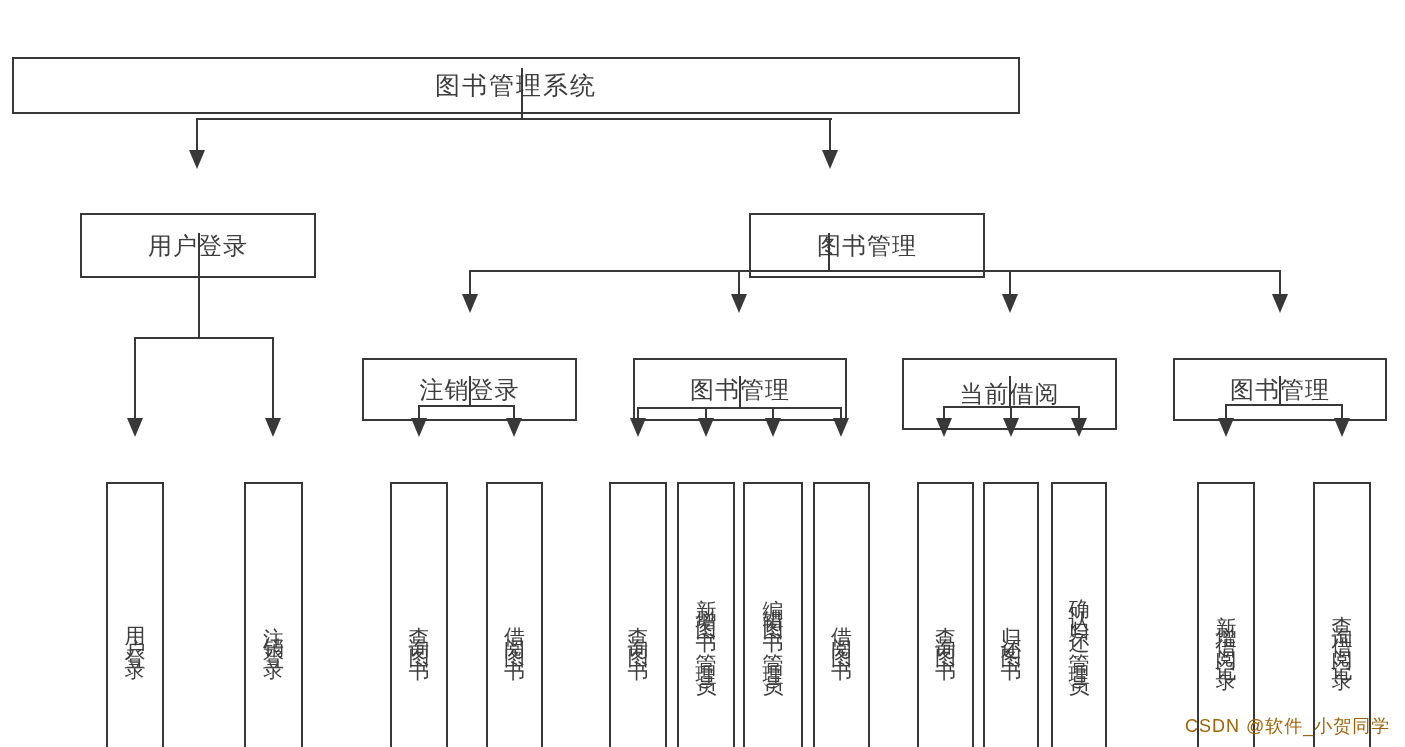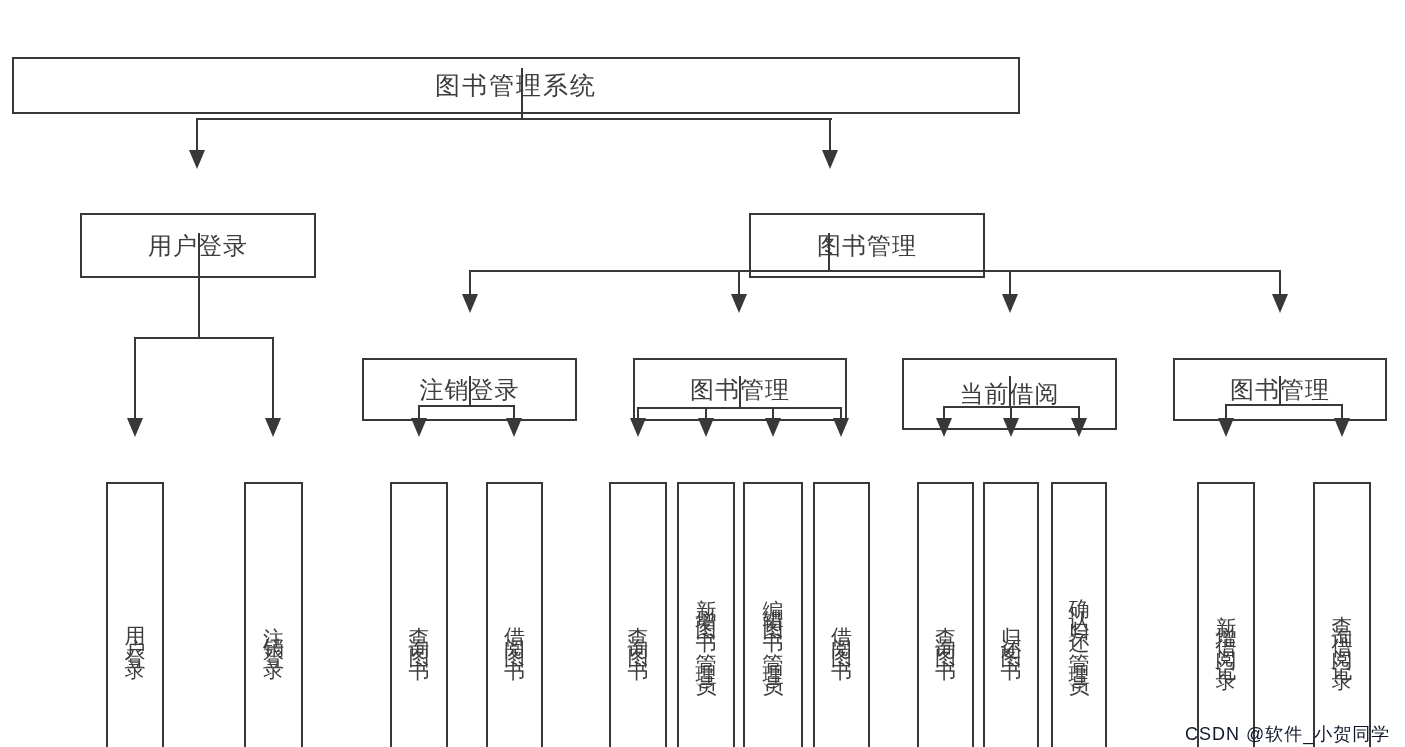--- a/index.html
+++ b/index.html
@@ -39,25 +39,24 @@
     position:absolute;
     width:0;height:0;
     border-left:8px solid transparent;
     border-right:8px solid transparent;
     border-top:19px solid #383838;
   }
   .watermark{
     position:absolute;
     left:1185px;top:714px;
     font-size:18px;
-    color:#0f172a;
+    color:#a16207;
     letter-spacing:1px;
     white-space:nowrap;
     z-index:5;
-    margin-top:8px;
   }
 </style>
 </head>
 <body>
 
 <div class="canvas">
 
   <div class="node rootnode" style="left:12px;top:12px;width:1008px;height:57px;">
     <span>图书管理系统</span>
   </div>

